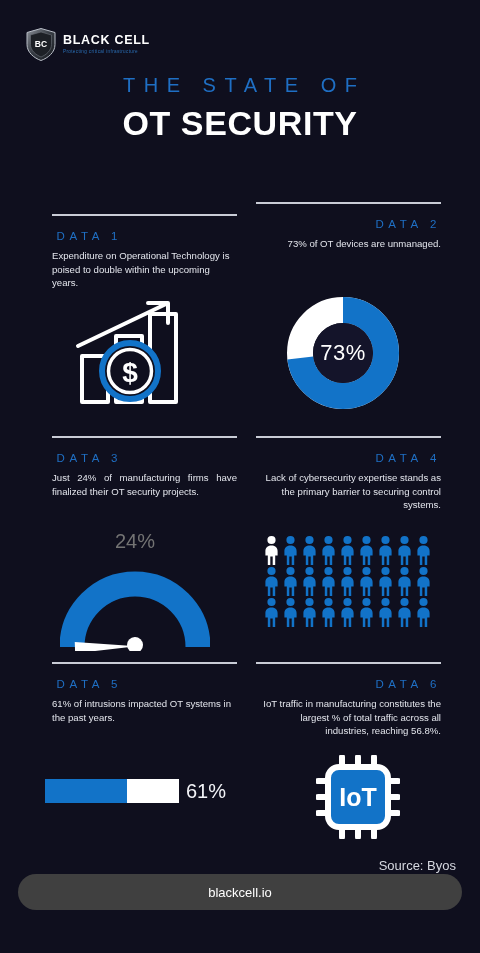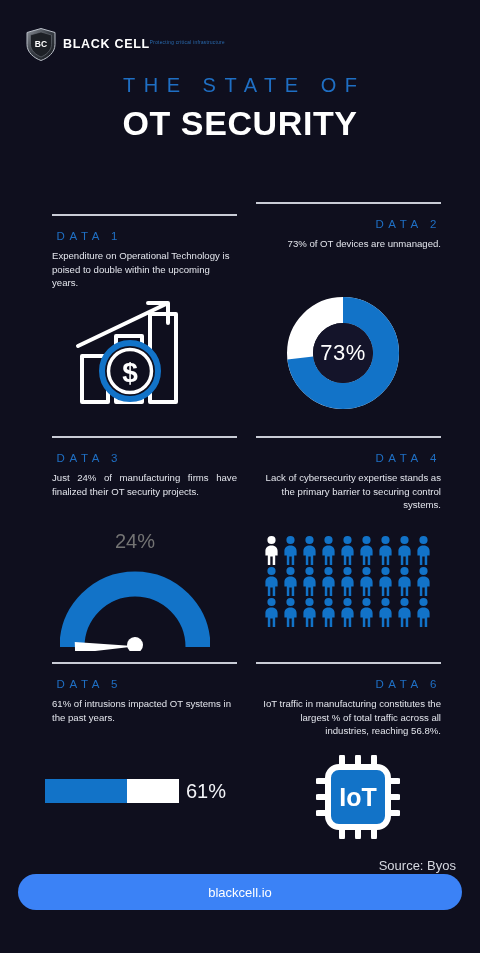--- a/index.html
+++ b/index.html
@@ -20,21 +20,21 @@
   
   .logo-row {
     position: absolute;
     top: 28px;
     left: 26px;
     display: flex;
     align-items: center;
     gap: 7px;
   }
   .logo-shield { width: 30px; height: 33px; display: block; }
-  .logo-text { display: flex; flex-direction: row; justify-content: flex-start; }
+  .logo-text { display: flex; flex-direction: column; justify-content: flex-start; }
   .logo-name {
     color: #ffffff;
     font-size: 12.5px;
     font-weight: bold;
     letter-spacing: 0.7px;
     line-height: 13px;
   }
   .logo-tag {
     color: #2a6fb5;
     font-size: 4.6px;
@@ -149,21 +149,21 @@
     top: 858px;
     color: #d6d8e0;
     font-size: 13px;
   }
   .cta {
     position: absolute;
     left: 18px;
     top: 874px;
     width: 444px;
     height: 36px;
-    background: #3b82f6;
+    background: #404040;
     border-radius: 18px;
     display: flex;
     align-items: center;
     justify-content: center;
     color: #ffffff;
     font-size: 13px;
     cursor: pointer;
   }
 </style>
 </head>

